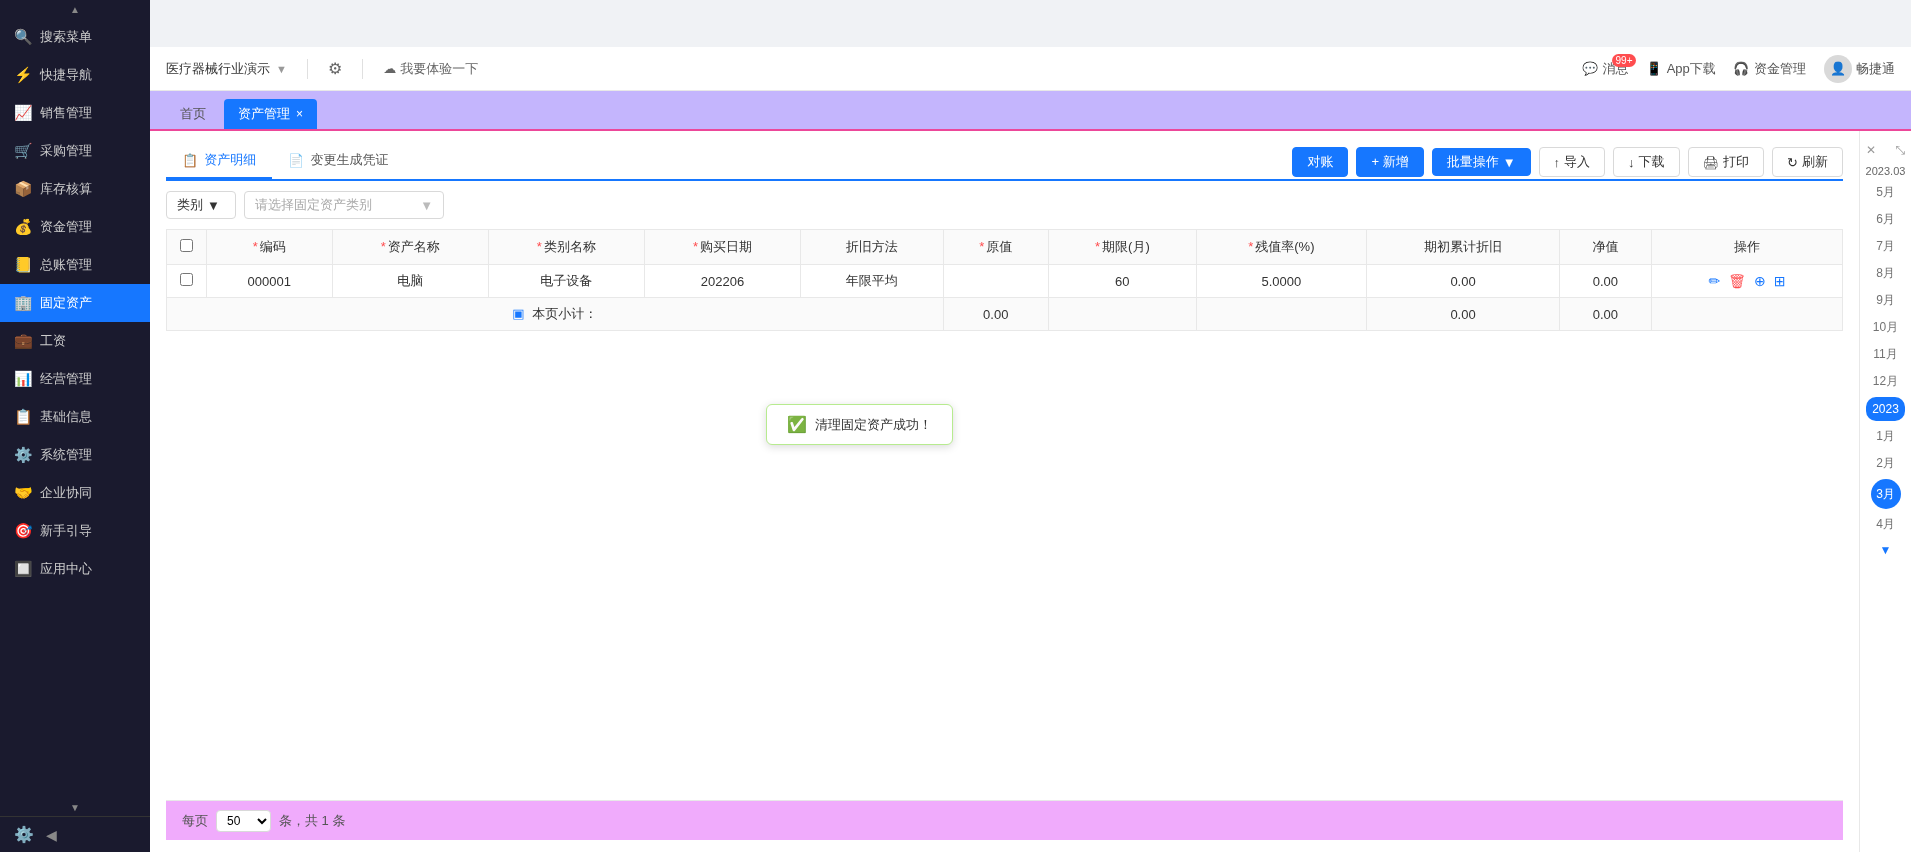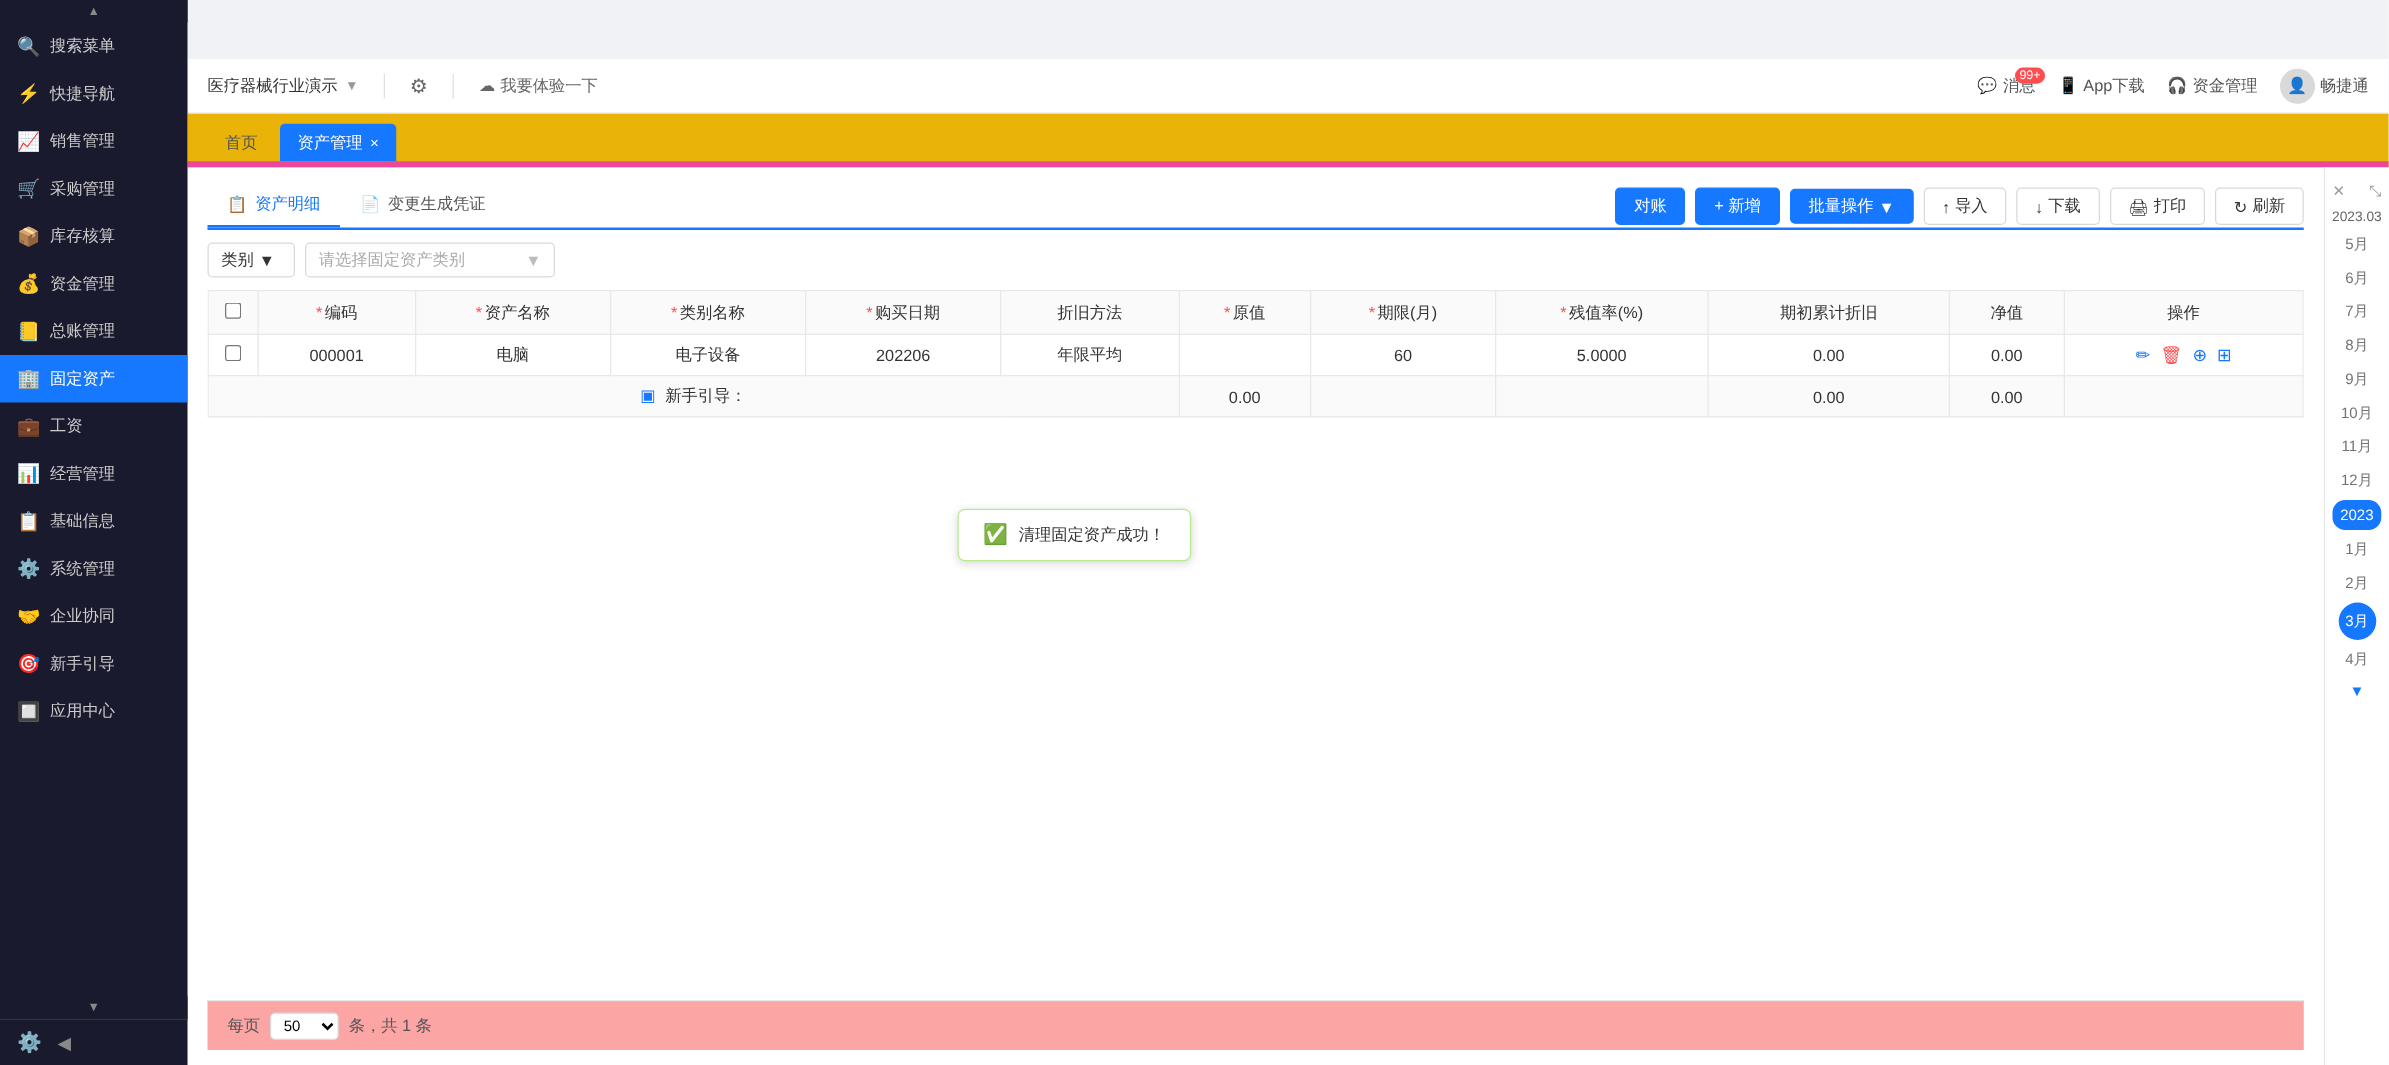--- a/index.html
+++ b/index.html
@@ -125,27 +125,27 @@
       border-radius: 50%;
       display: flex;
       align-items: center;
       justify-content: center;
       color: #666;
       font-size: 11px;
     }
 
     
     .tabbar {
-      background: #eab308;
+      background: #c4b5fd;
       display: flex;
       align-items: flex-end;
       padding: 8px 16px 0;
       gap: 4px;
       flex-shrink: 0;
-      border-bottom: 5px solid #ec4899;
+      border-bottom: 2px solid #ec4899;
     }
     .tab {
       padding: 6px 14px;
       border-radius: 4px 4px 0 0;
       cursor: pointer;
       font-size: 13px;
       color: #555;
       background: #e0e0e0;
       display: flex;
       align-items: center;
@@ -367,21 +367,21 @@
       border-radius: 10px;
       margin: 2px 6px;
       width: calc(100% - 12px);
     }
     .cal-month-item.current { background: #1677ff; color: #fff; border-radius: 50%; margin: 2px auto; width: 30px; height: 30px; display: flex; align-items: center; justify-content: center; }
     .cal-month-item.circle-down { color: #1677ff; }
 
     
     .bottom-bar {
       height: 40px;
-      background: #fca5a5;
+      background: #f0abfc;
       border-top: 1px solid #e8e8e8;
       display: flex;
       align-items: center;
       padding: 0 16px;
       gap: 8px;
       flex-shrink: 0;
       font-size: 12px;
       color: #555;
     }
     .page-size-select {
@@ -614,21 +614,21 @@
                   <span class="row-action">✏</span>
                   <span class="row-action del">🗑</span>
                   <span class="row-action">⊕</span>
                   <span class="row-action">⊞</span>
                 </div>
               </td>
             </tr>
             <tr class="subtotal-row">
               <td colspan="6">
                 <span class="subtotal-icon">▣</span>
-                <span>新手引导：</span>
+                <span>本页小计：</span>
               </td>
               <td>0.00</td>
               <td></td>
               <td></td>
               <td>0.00</td>
               <td>0.00</td>
               <td></td>
             </tr>
           </tbody>
         </table>

